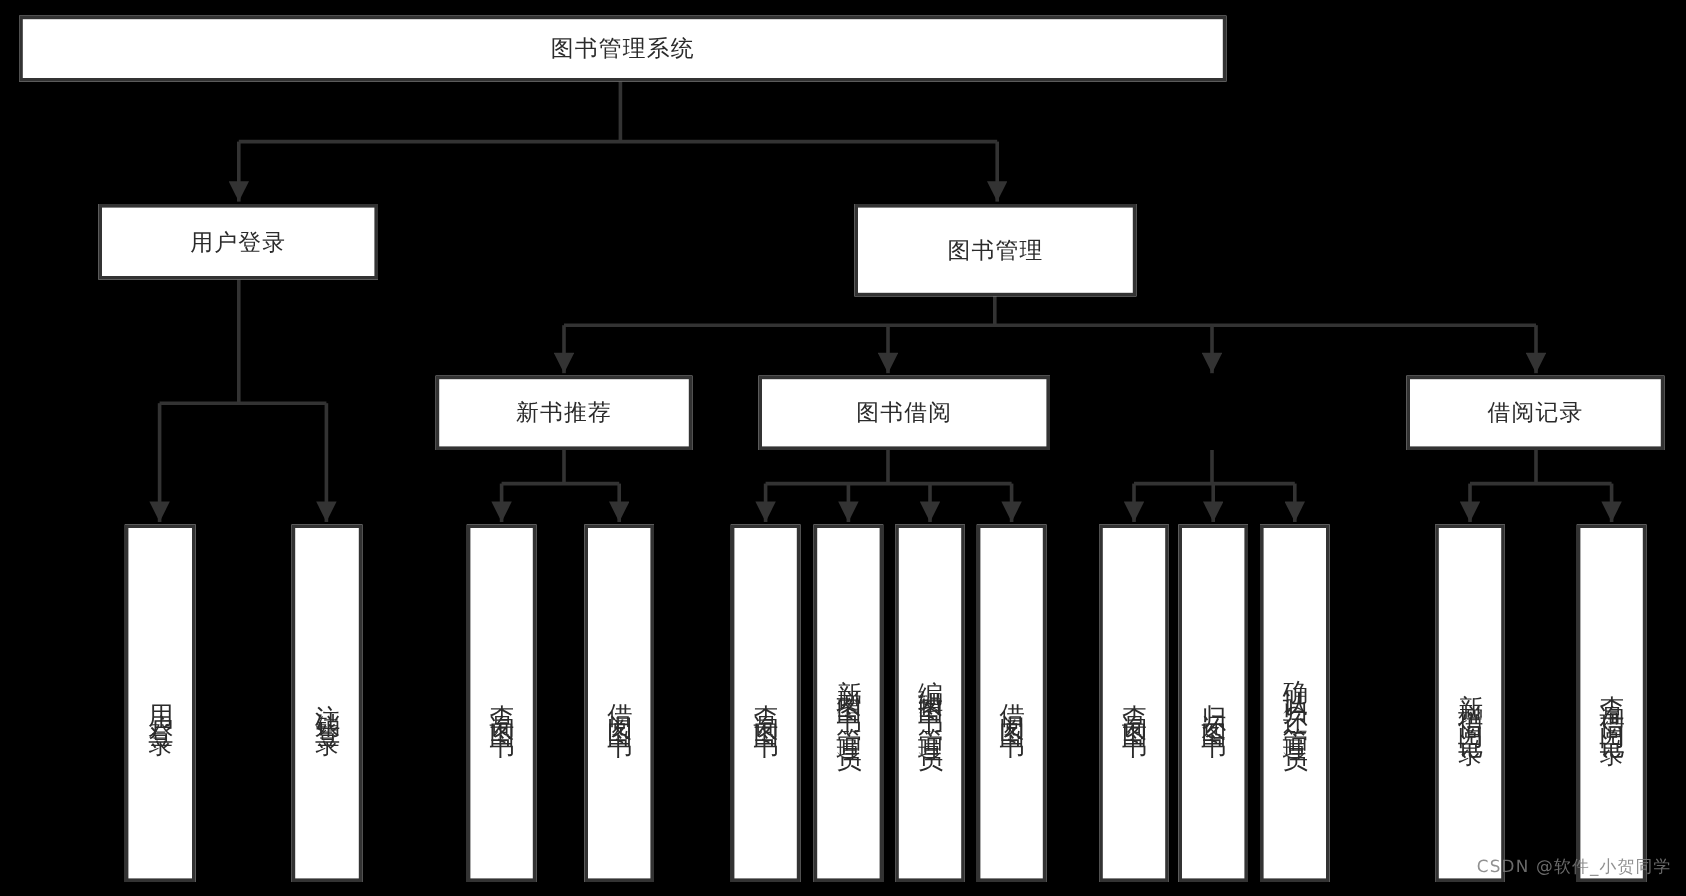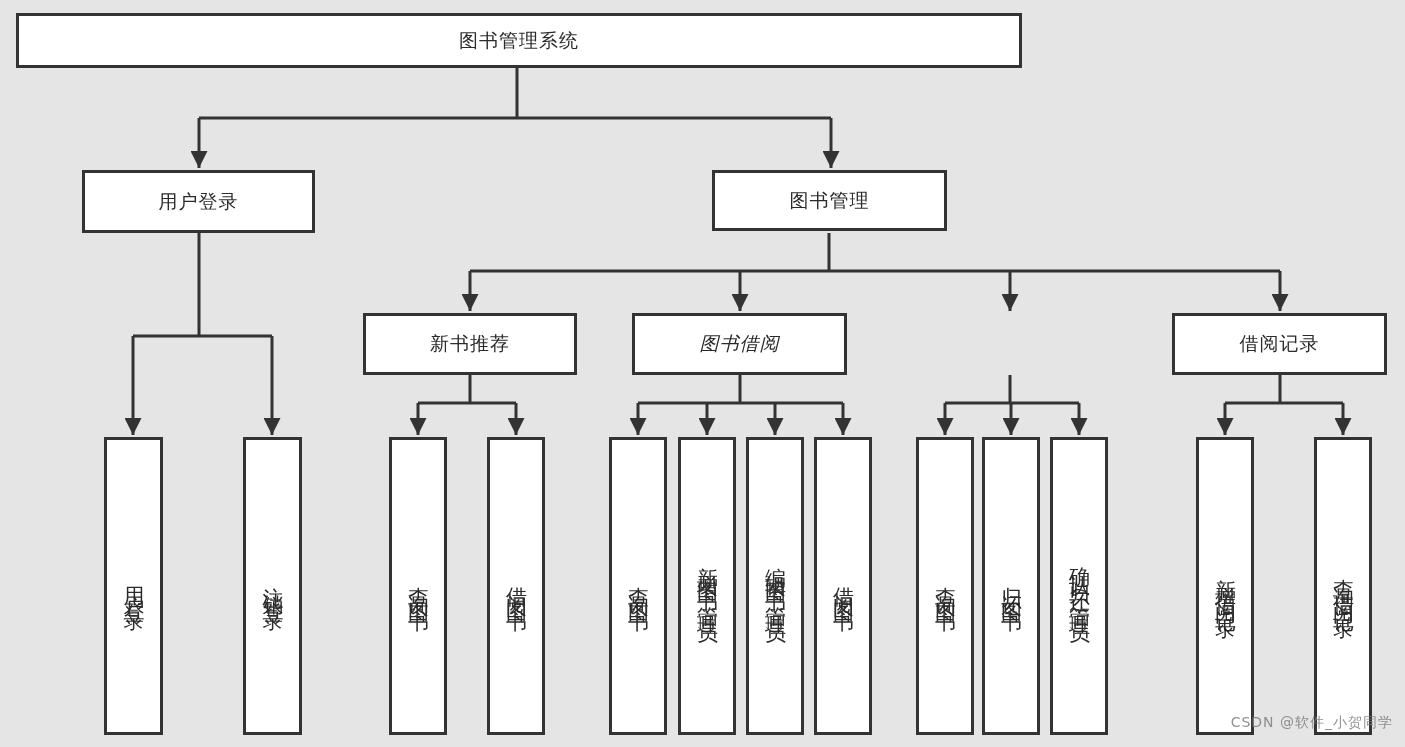--- a/index.html
+++ b/index.html
@@ -1,18 +1,18 @@
 <!DOCTYPE html>
 <html><head>
 <meta charset="utf-8">
 <style>
   html,body { margin:0; padding:0; background:#ffffff; }
   .stage {
     position:relative; width:1405px; height:747px;
-    background:#e5e5e5; overflow:hidden;
+    background:#000000; overflow:hidden;
     font-family:"DejaVu Sans", sans-serif;
     color:#2b2b2b;
   }
   .connectors { position:absolute; left:0; top:0; width:1405px; height:747px; }
   .box {
     position:absolute; box-sizing:border-box;
     background:#ffffff; border:3px solid #333333;
     display:flex; align-items:center; justify-content:center;
   }
   .box.h .lbl {
@@ -72,28 +72,28 @@
     </g>
   </svg>
 
   <div class="box h" style="left:16px; top:13px; width:1006px; height:55px;">
     <span class="lbl">图书管理系统</span>
   </div>
 
   <div class="box h" style="left:82px; top:170px; width:233px; height:63px;">
     <span class="lbl">用户登录</span>
   </div>
-  <div class="box h" style="left:712px; top:170px; width:235px; height:61px;">
+  <div class="box h" style="left:712px; top:170px; width:235px; height:77px;">
     <span class="lbl">图书管理</span>
   </div>
 
   <div class="box h" style="left:363px; top:313px; width:214px; height:62px;">
     <span class="lbl">新书推荐</span>
   </div>
-  <div class="box h" style="left:632px; top:313px; width:215px; height:62px;font-style:italic;">
+  <div class="box h" style="left:632px; top:313px; width:243px; height:62px;">
     <span class="lbl">图书借阅</span>
   </div>
   <div class="box h" style="left:1172px; top:313px; width:215px; height:62px;">
     <span class="lbl">借阅记录</span>
   </div>
 
   <div class="box v" style="left:104px; top:437px; width:59px; height:298px;">
     <span class="lbl">用户登录</span>
   </div>
   <div class="box v" style="left:243px; top:437px; width:59px; height:298px;">

